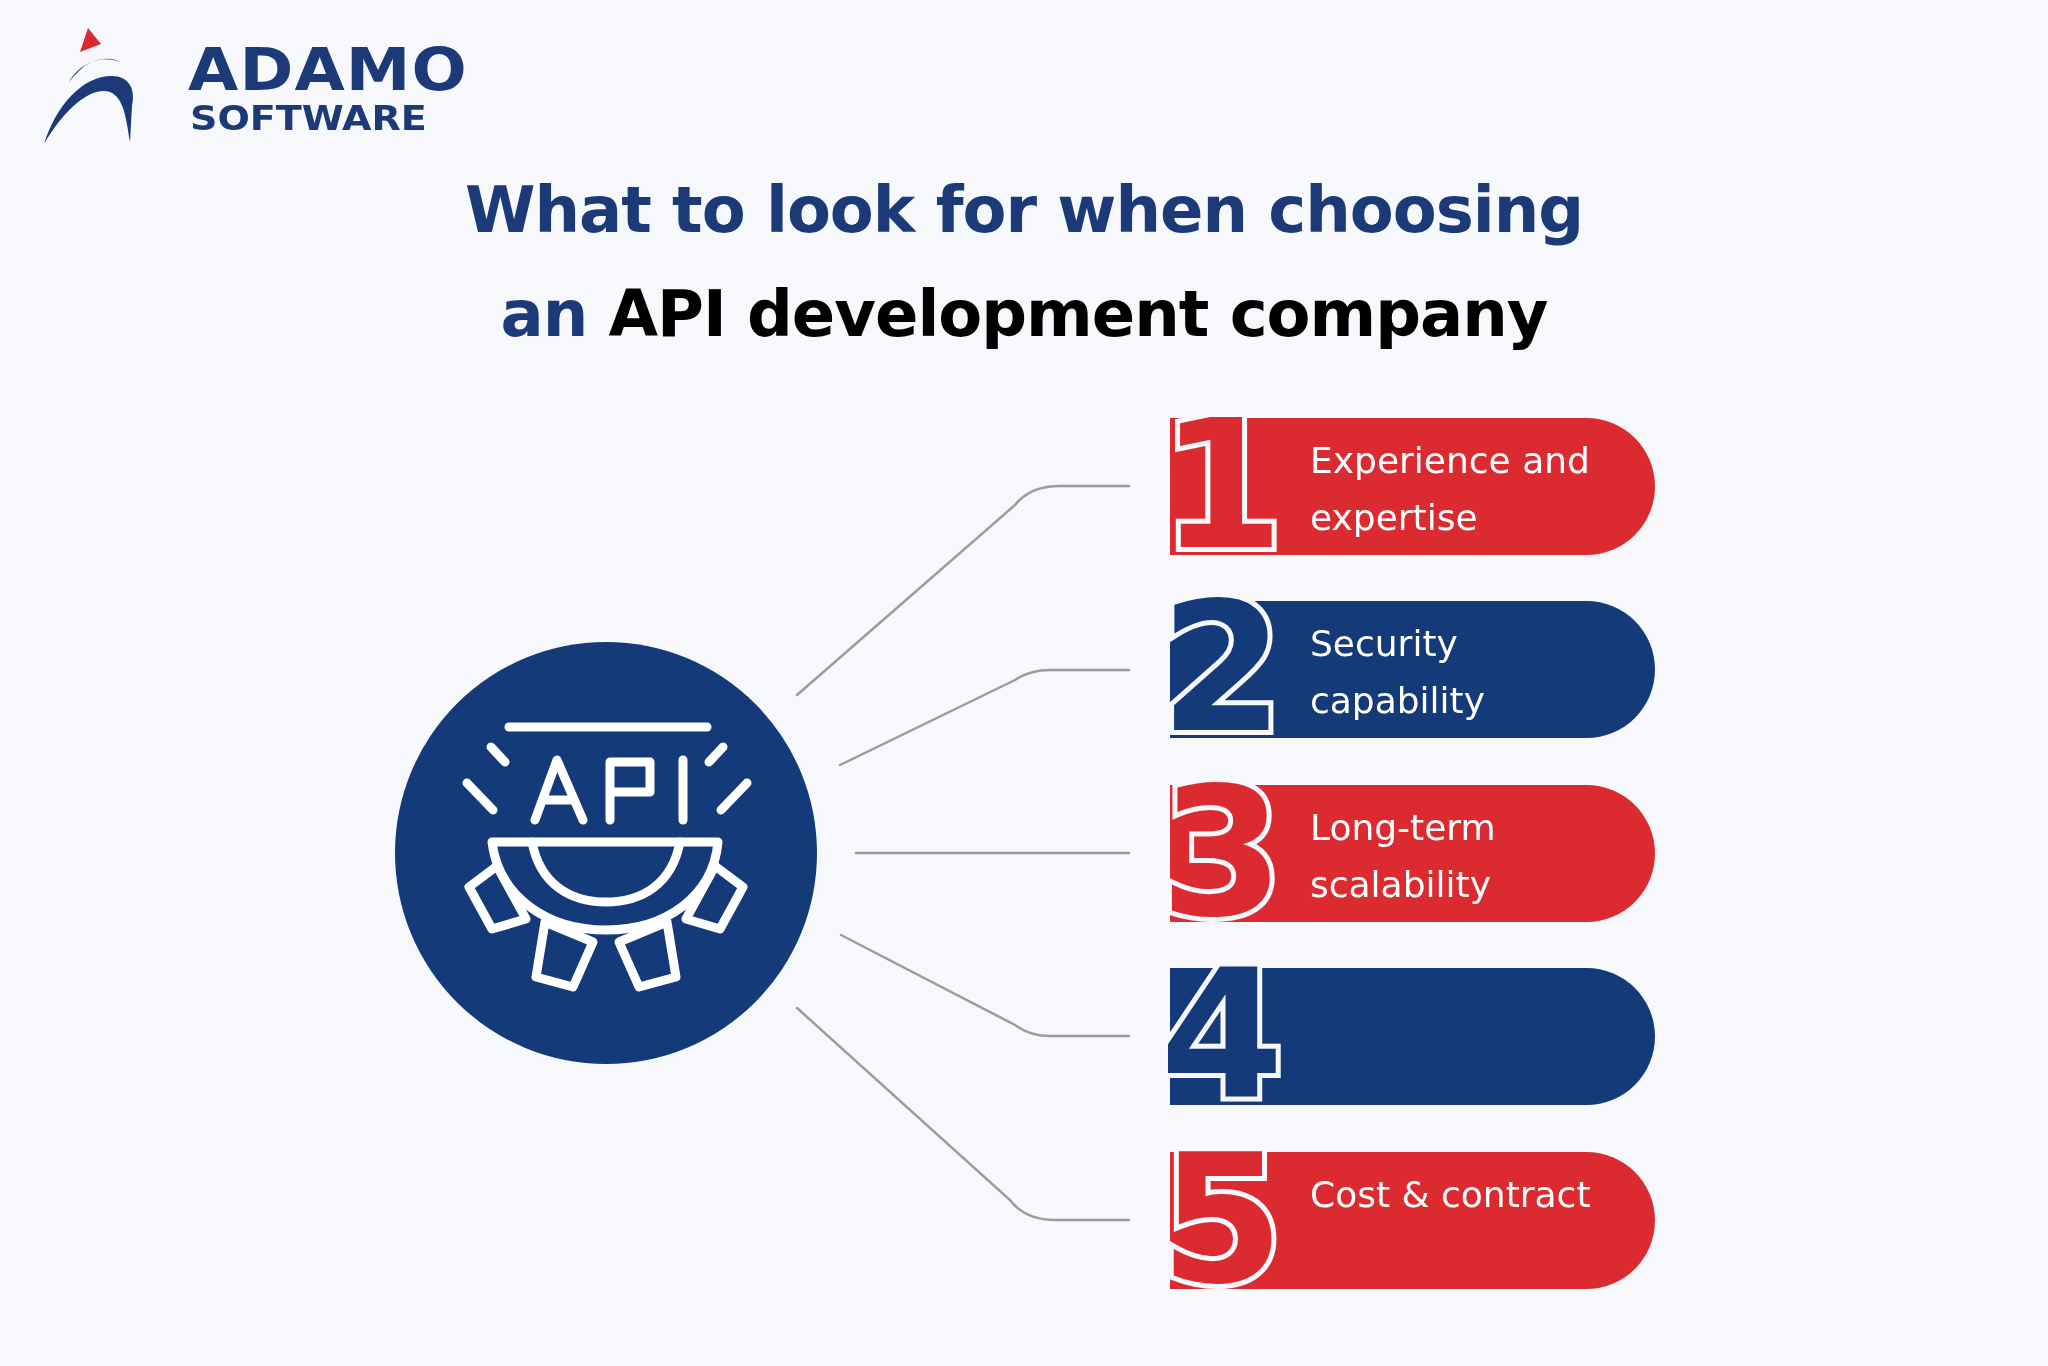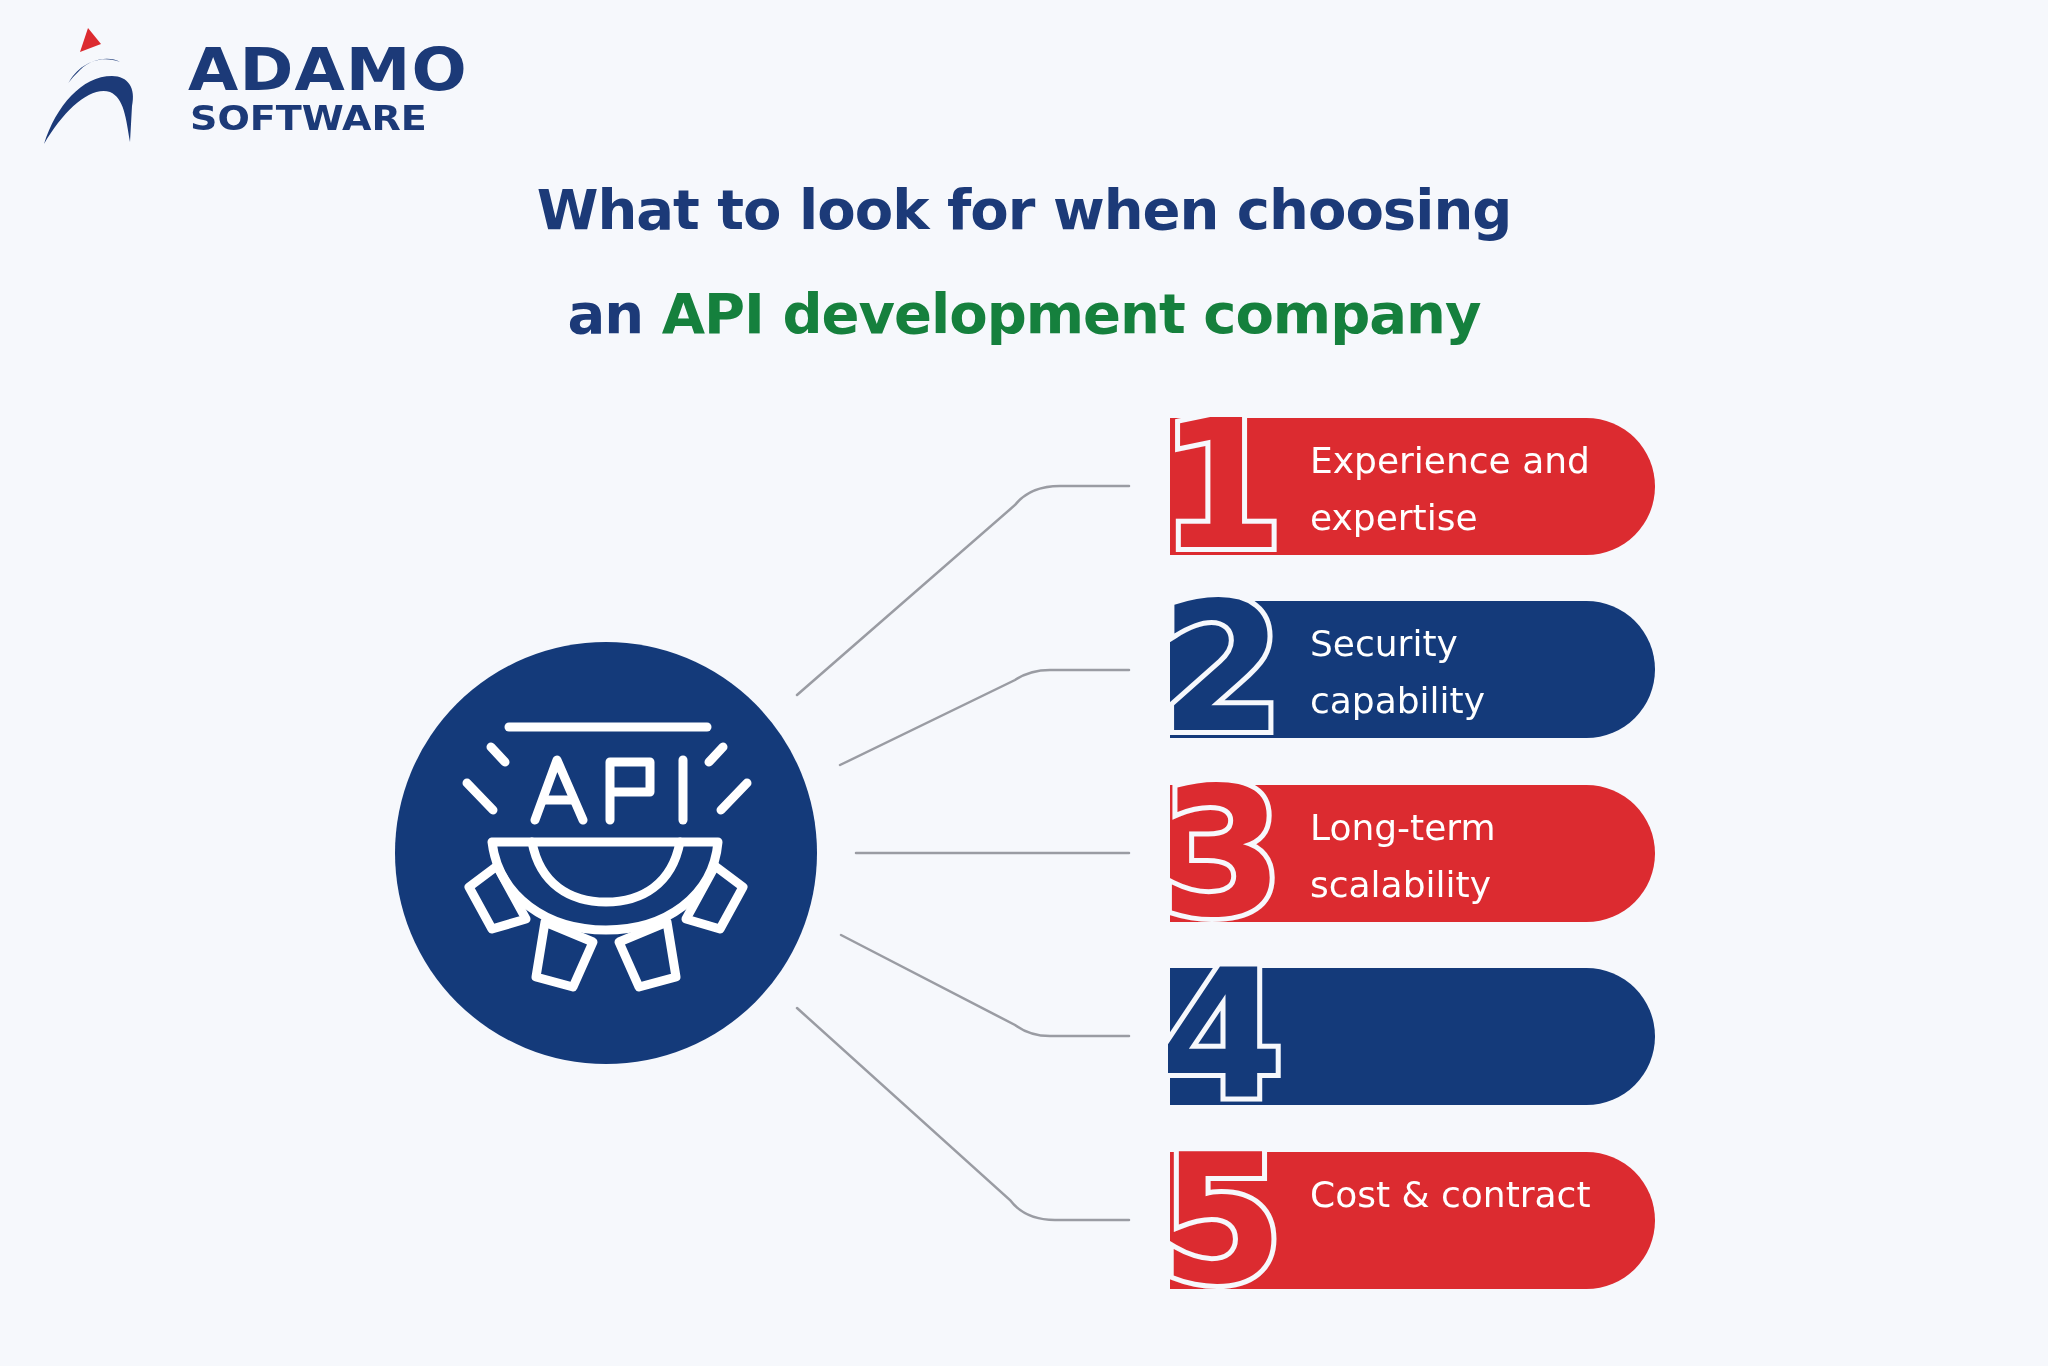--- a/index.html
+++ b/index.html
@@ -14,26 +14,26 @@
     font-weight:bold; font-size:58px; color:#1c3a78; letter-spacing:1px; line-height:60px;
     transform:scaleX(1.12); transform-origin:left top;
   }
   .logo-word2 {
     position:absolute; left:150px; top:74px; font-family:"DejaVu Sans", sans-serif;
     font-weight:bold; font-size:34px; color:#1c3a78; letter-spacing:0px; line-height:36px;
     transform:scaleX(1.12); transform-origin:left top;
   }
   .title {
     position:absolute; left:0; width:2048px; text-align:center;
-    font-family:"DejaVu Sans", sans-serif; font-weight:bold; font-size:56px; line-height:104px;
+    font-family:"DejaVu Sans", sans-serif; font-weight:bold; font-size:64px; line-height:104px;
     letter-spacing:-1px; color:#1c3a78;
   }
   .title.l1 { top:158px; }
   .title.l2 { top:262px; }
-  .title .accent { color:#15803d; }
+  .title .accent { color:#000000; }
 
   .hub { position:absolute; left:395px; top:642px; width:422px; height:422px; border-radius:50%; background:#143a7a; }
   .hub svg { position:absolute; left:0; top:0; }
 
   .connectors { position:absolute; left:0; top:0; }
 
   .item { position:absolute; left:1170px; width:485px; height:137px; }
   .pill {
     position:absolute; left:0; top:0; width:485px; height:137px;
     border-radius:0 69px 69px 0;

